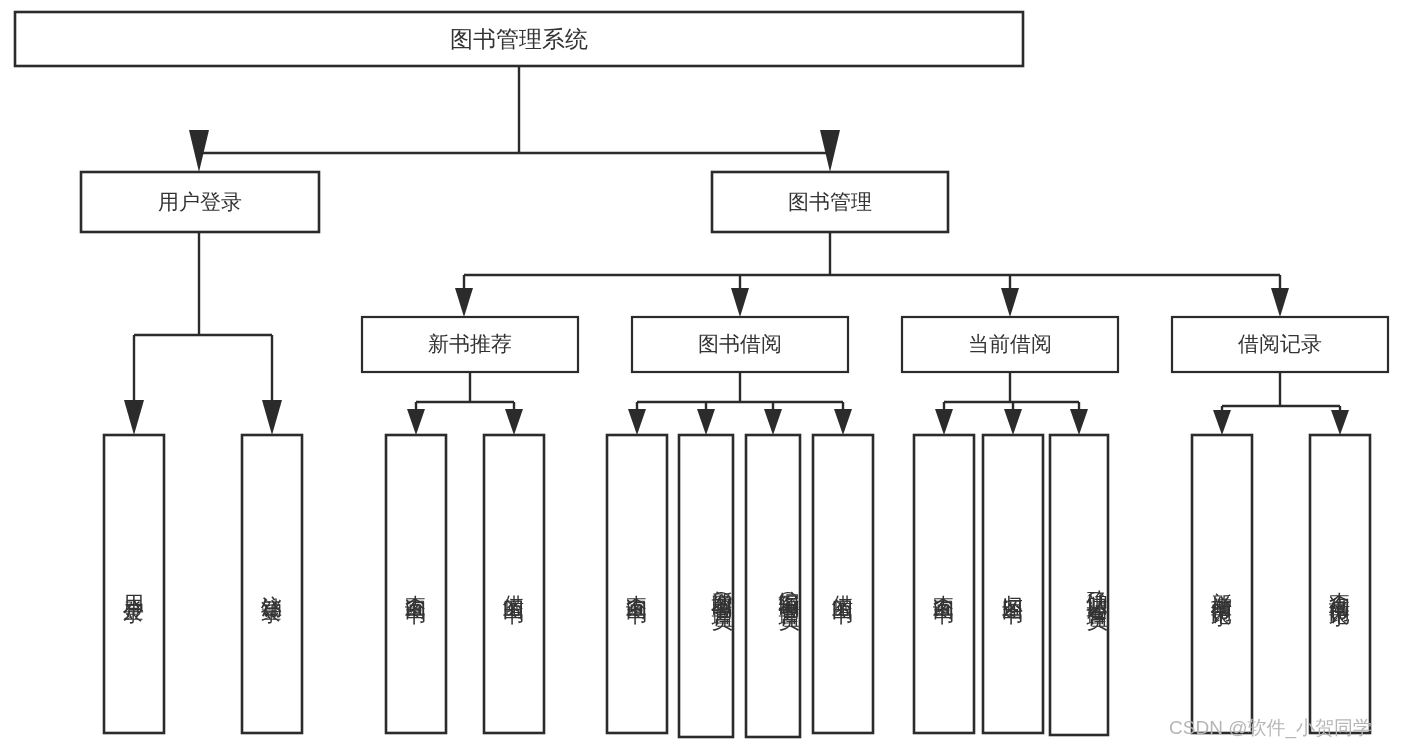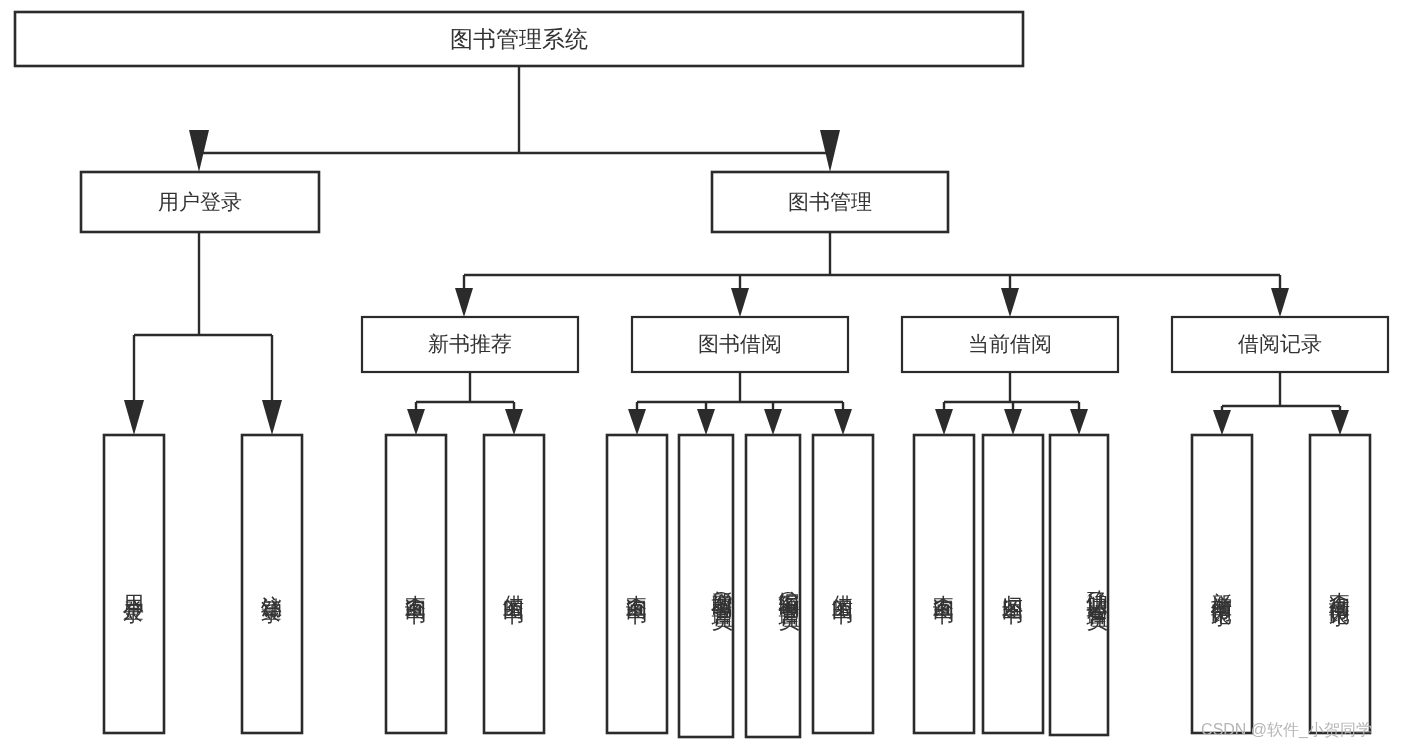--- a/index.html
+++ b/index.html
@@ -67,21 +67,21 @@
     white-space: nowrap;
     text-align: center;
     pointer-events: none;
     user-select: none;
   }
   .watermark {
     position: absolute;
     right: 8px;
     bottom: 6px;
     font-family: "Liberation Sans", "DejaVu Sans", sans-serif;
-    font-size: 16px;
+    font-size: 19px;
     color: #b6b6b6;
     white-space: nowrap;
     user-select: none;
   }
 </style>
 </head>
 <body>
 
 <div id="diagram-root">
 

